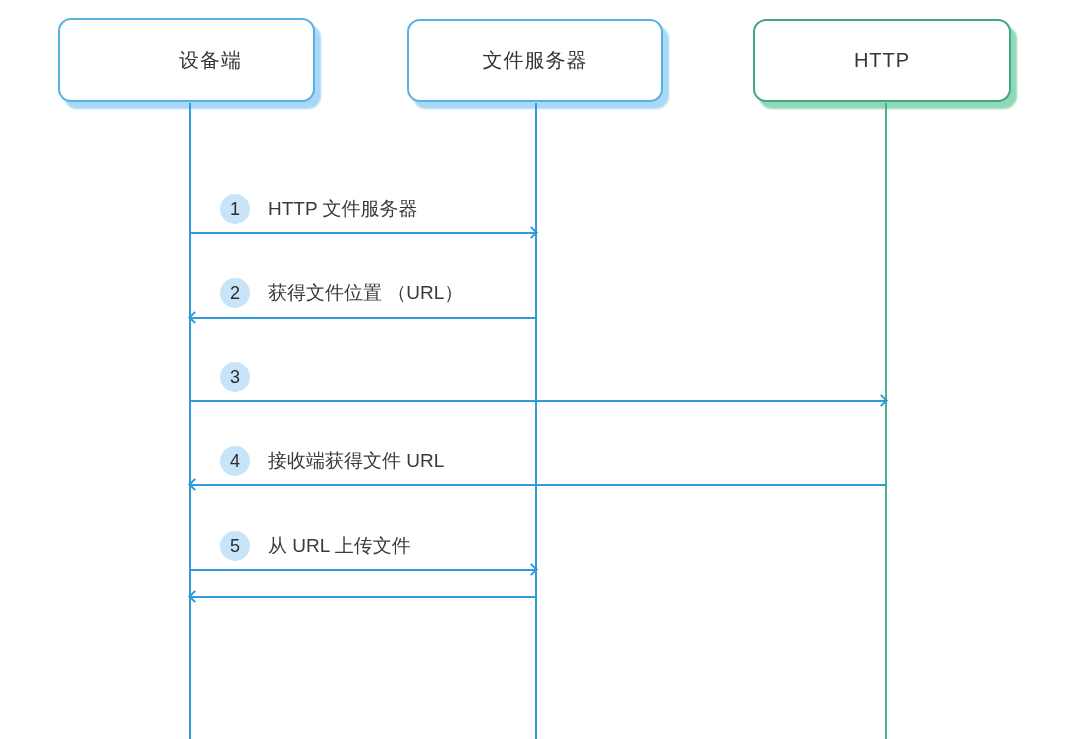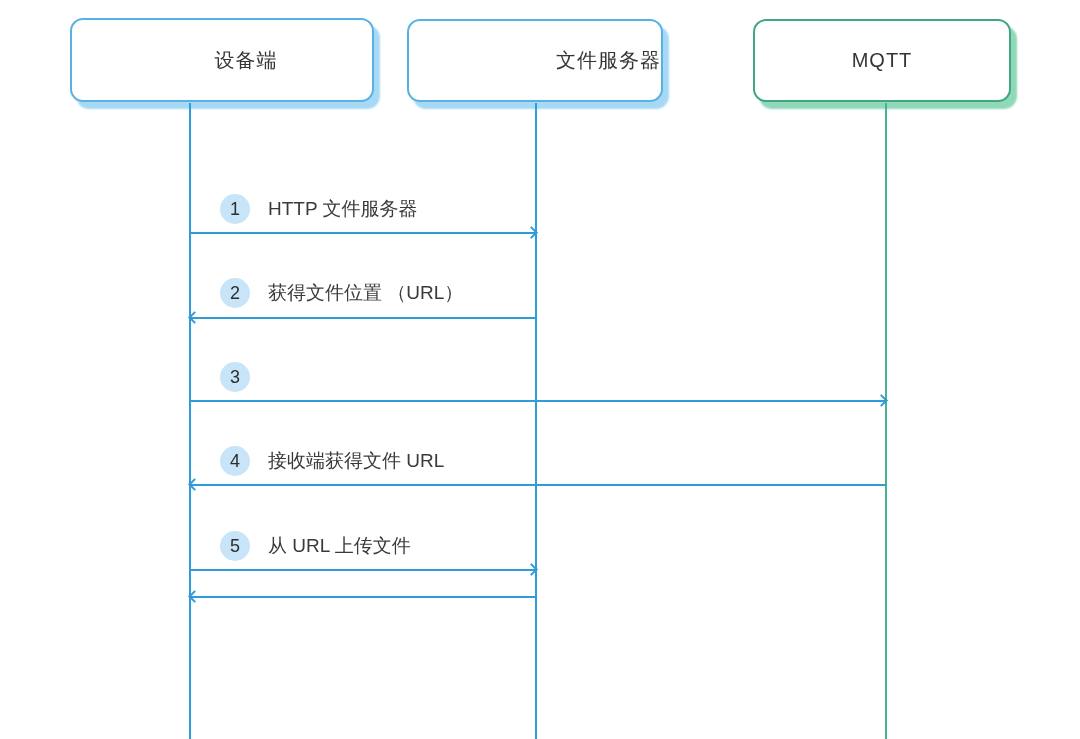--- a/index.html
+++ b/index.html
@@ -31,22 +31,22 @@
     font-size:20px;
     letter-spacing:1px;
     color:#353535;
     box-shadow:6px 7px 2px var(--box-blue-shadow);
     box-sizing:border-box;
   }
   .actor-box.green{
     border-color:var(--box-green-border);
     box-shadow:6px 7px 2px var(--box-green-shadow);
   }
-  #actor-0{left:70px;top:18px;width:304px;height:84px;padding-left:48px;}
-  #actor-1{left:407px;top:19px;width:256px;height:83px;justify-content:flex-end;}
+  #actor-0{left:58px;top:18px;width:257px;height:84px;padding-left:48px;}
+  #actor-1{left:407px;top:19px;width:256px;height:83px;}
   #actor-2{left:753px;top:19px;width:258px;height:83px;}
 
   
   .lifeline{position:absolute;width:2px;top:103px;bottom:0;}
   .lifeline.blue{background:var(--line-blue);}
   .lifeline.green{background:var(--line-green);}
   #life-0{left:189px;}
   #life-1{left:535px;}
   #life-2{left:885px;}
 
@@ -97,21 +97,21 @@
 
 <div class="diagram">
 
   <div class="actor-box" id="actor-0">
     <span>设备端</span>
   </div>
   <div class="actor-box" id="actor-1">
     <span>文件服务器</span>
   </div>
   <div class="actor-box green" id="actor-2">
-    <span>MQTT</span>
+    <span>HTTP</span>
   </div>
 
   <div class="lifeline blue" id="life-0"></div>
   <div class="lifeline blue" id="life-1"></div>
   <div class="lifeline green" id="life-2"></div>
 
   <div class="msg-label" id="label-0">
     <span class="badge">1</span>
     <span>HTTP 文件服务器</span>
   </div>

